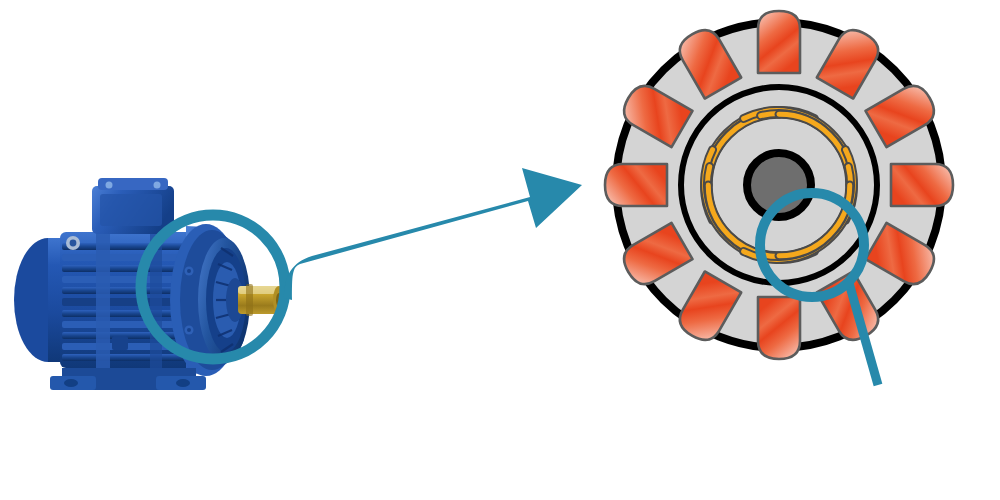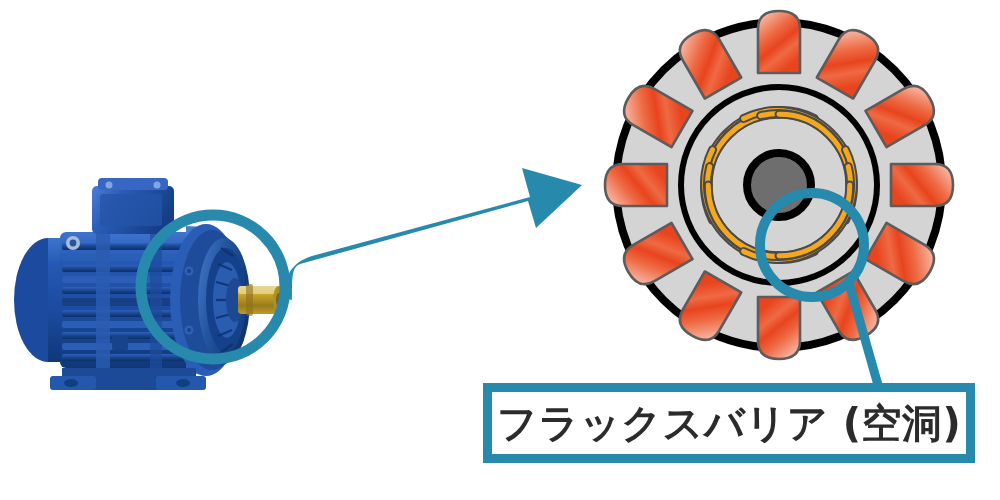--- a/index.html
+++ b/index.html
@@ -296,19 +296,14 @@
 
       <circle cx="779" cy="185" r="32" fill="#6E6E6E" stroke="#000000" stroke-width="8"></circle>
     </g>
 
     <g>
       <line x1="849" y1="283" x2="878" y2="385" stroke="#2789AB" stroke-width="9"></line>
       <circle cx="812" cy="245" r="52" fill="none" stroke="#2789AB" stroke-width="10"></circle>
     </g>
   </svg>
 
-  <div class="callout-box">
-    <div class="callout-inner">
-      <span class="callout-text">フラックスバリア (空洞)</span>
-    </div>
-  </div>
 
 </div>
 
 </body></html>

